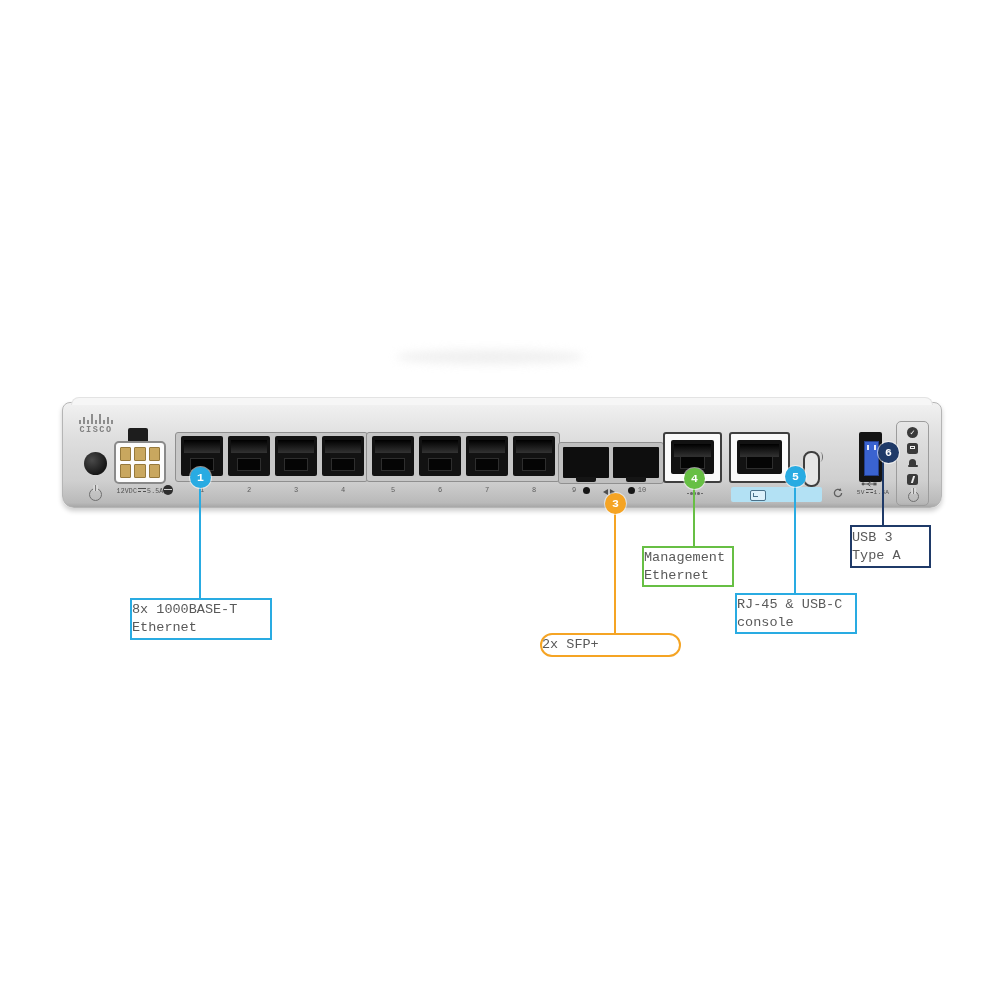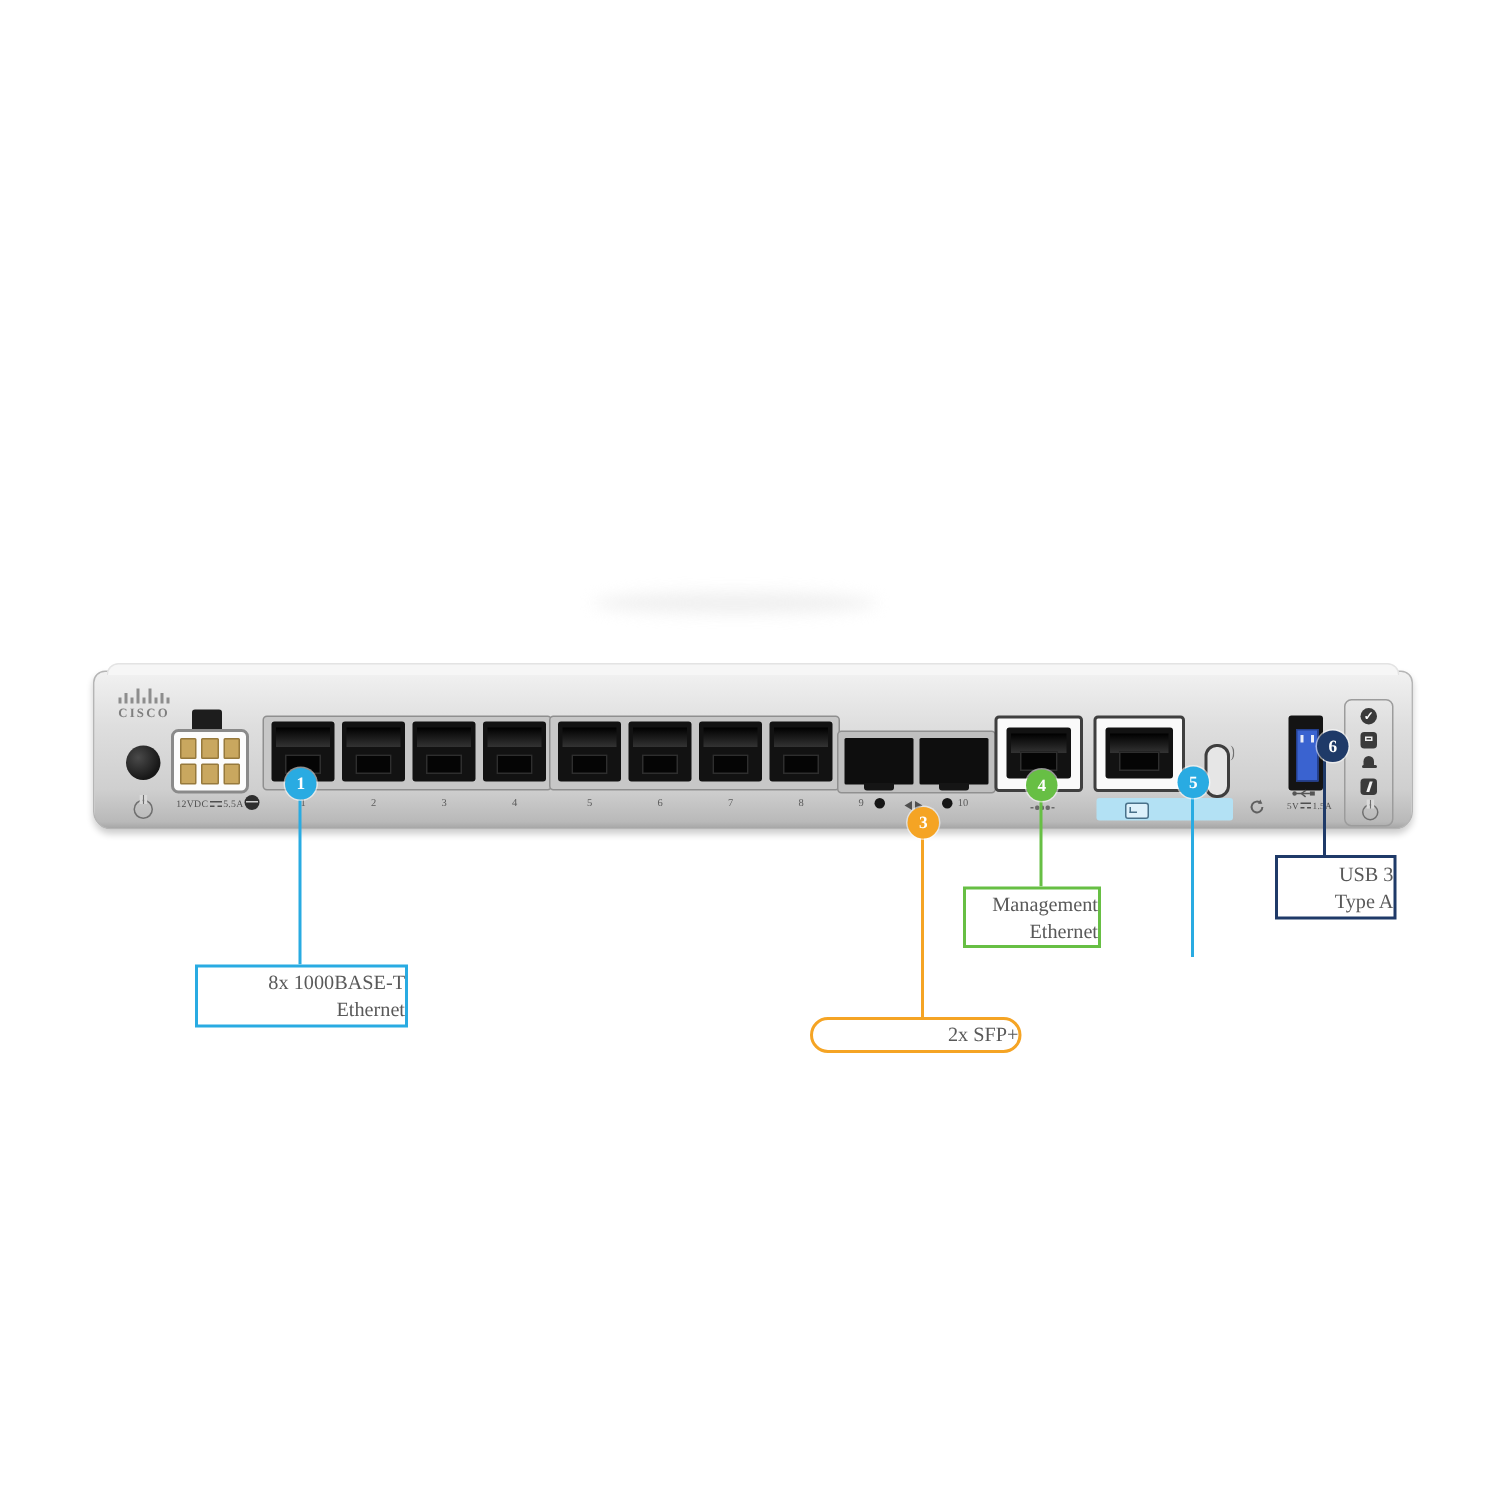--- a/index.html
+++ b/index.html
@@ -1,17 +1,17 @@
 <!DOCTYPE html>
 <html><head>
 <meta charset="utf-8">
 <style>
   html,body{margin:0;padding:0;background:#fff;}
   .stage{position:relative;width:1000px;height:940px;background:#ffffff;overflow:hidden;
-         font-family:Liberation Serif, serif;margin-top:45px;}
+         font-family:Liberation Mono, monospace;}
   .abs{position:absolute;}
 
   
   .reflection{left:395px;top:350px;width:190px;height:14px;background:#ececec;border-radius:50%;filter:blur(5px);opacity:.8;}
 
   
   .device{left:62px;top:402px;width:878px;height:104px;
           background:linear-gradient(#f1f1f1 0%,#dedede 35%,#cfcfcf 75%,#b9b9b9 96%,#a7a7a7 100%);
           border:1px solid #b5b5b5;border-radius:8px 8px 12px 12px;
           box-shadow:0 3px 5px rgba(0,0,0,.20);}
@@ -103,21 +103,21 @@
   .led-bell::after{content:"";position:absolute;left:0.5px;top:7px;width:10px;height:1.6px;background:#3a3a3a;border-radius:1px;}
   .led-bolt{background:#3a3a3a;border-radius:2.5px;}
   .led-bolt::after{content:"";position:absolute;left:4.5px;top:2px;width:2px;height:7px;background:#efefef;transform:skewX(-18deg);}
   .led-pwr{position:relative;width:11px;height:11px;}
 
   
   .callout{width:21px;height:21px;border-radius:50%;color:#fff;font-weight:bold;font-size:11.5px;
            display:flex;align-items:center;justify-content:center;z-index:5;box-shadow:0 0 0 1px rgba(255,255,255,.55);}
   .cline{width:2px;z-index:4;}
   .lbox{background:#fff;border-width:2px;border-style:solid;color:#595959;font-size:13.5px;line-height:1.3;
-        display:flex;flex-direction:column;align-items:flex-end;justify-content:center;text-align:center;z-index:5;box-sizing:border-box;}
+        display:flex;flex-direction:column;align-items:flex-start;justify-content:center;text-align:center;z-index:5;box-sizing:border-box;}
 
   .c-cyan{background:#29abe2;} .c-orange{background:#f5a424;} .c-green{background:#67bf44;} .c-navy{background:#1f3a68;}
   .b-cyan{border-color:#29abe2;} .b-orange{border-color:#f5a424;border-radius:12px;} .b-green{border-color:#67bf44;} .b-navy{border-color:#1f3a68;}
   .l-cyan{background:#29abe2;} .l-orange{background:#f5a424;} .l-green{background:#67bf44;} .l-navy{background:#1f3a68;}
 </style>
 </head>
 <body>
 
 <div class="stage">
 
@@ -252,18 +252,22 @@
     <span>8x 1000BASE-T</span>
     <span>Ethernet</span>
   </div>
   <div class="abs lbox b-orange" style="left:540px;top:633px;width:141px;height:24px;">
     <span>2x SFP+</span>
   </div>
   <div class="abs lbox b-green" style="left:642px;top:546px;width:92px;height:41px;">
     <span>Management</span>
     <span>Ethernet</span>
   </div>
+  <div class="abs lbox b-cyan" style="left:735px;top:593px;width:122px;height:41px;">
+    <span>RJ-45 &amp; USB-C</span>
+    <span>console</span>
+  </div>
   <div class="abs lbox b-navy" style="left:850px;top:525px;width:81px;height:43px;">
     <span>USB 3</span>
     <span>Type A</span>
   </div>
 
 </div>
 
 </body></html>

